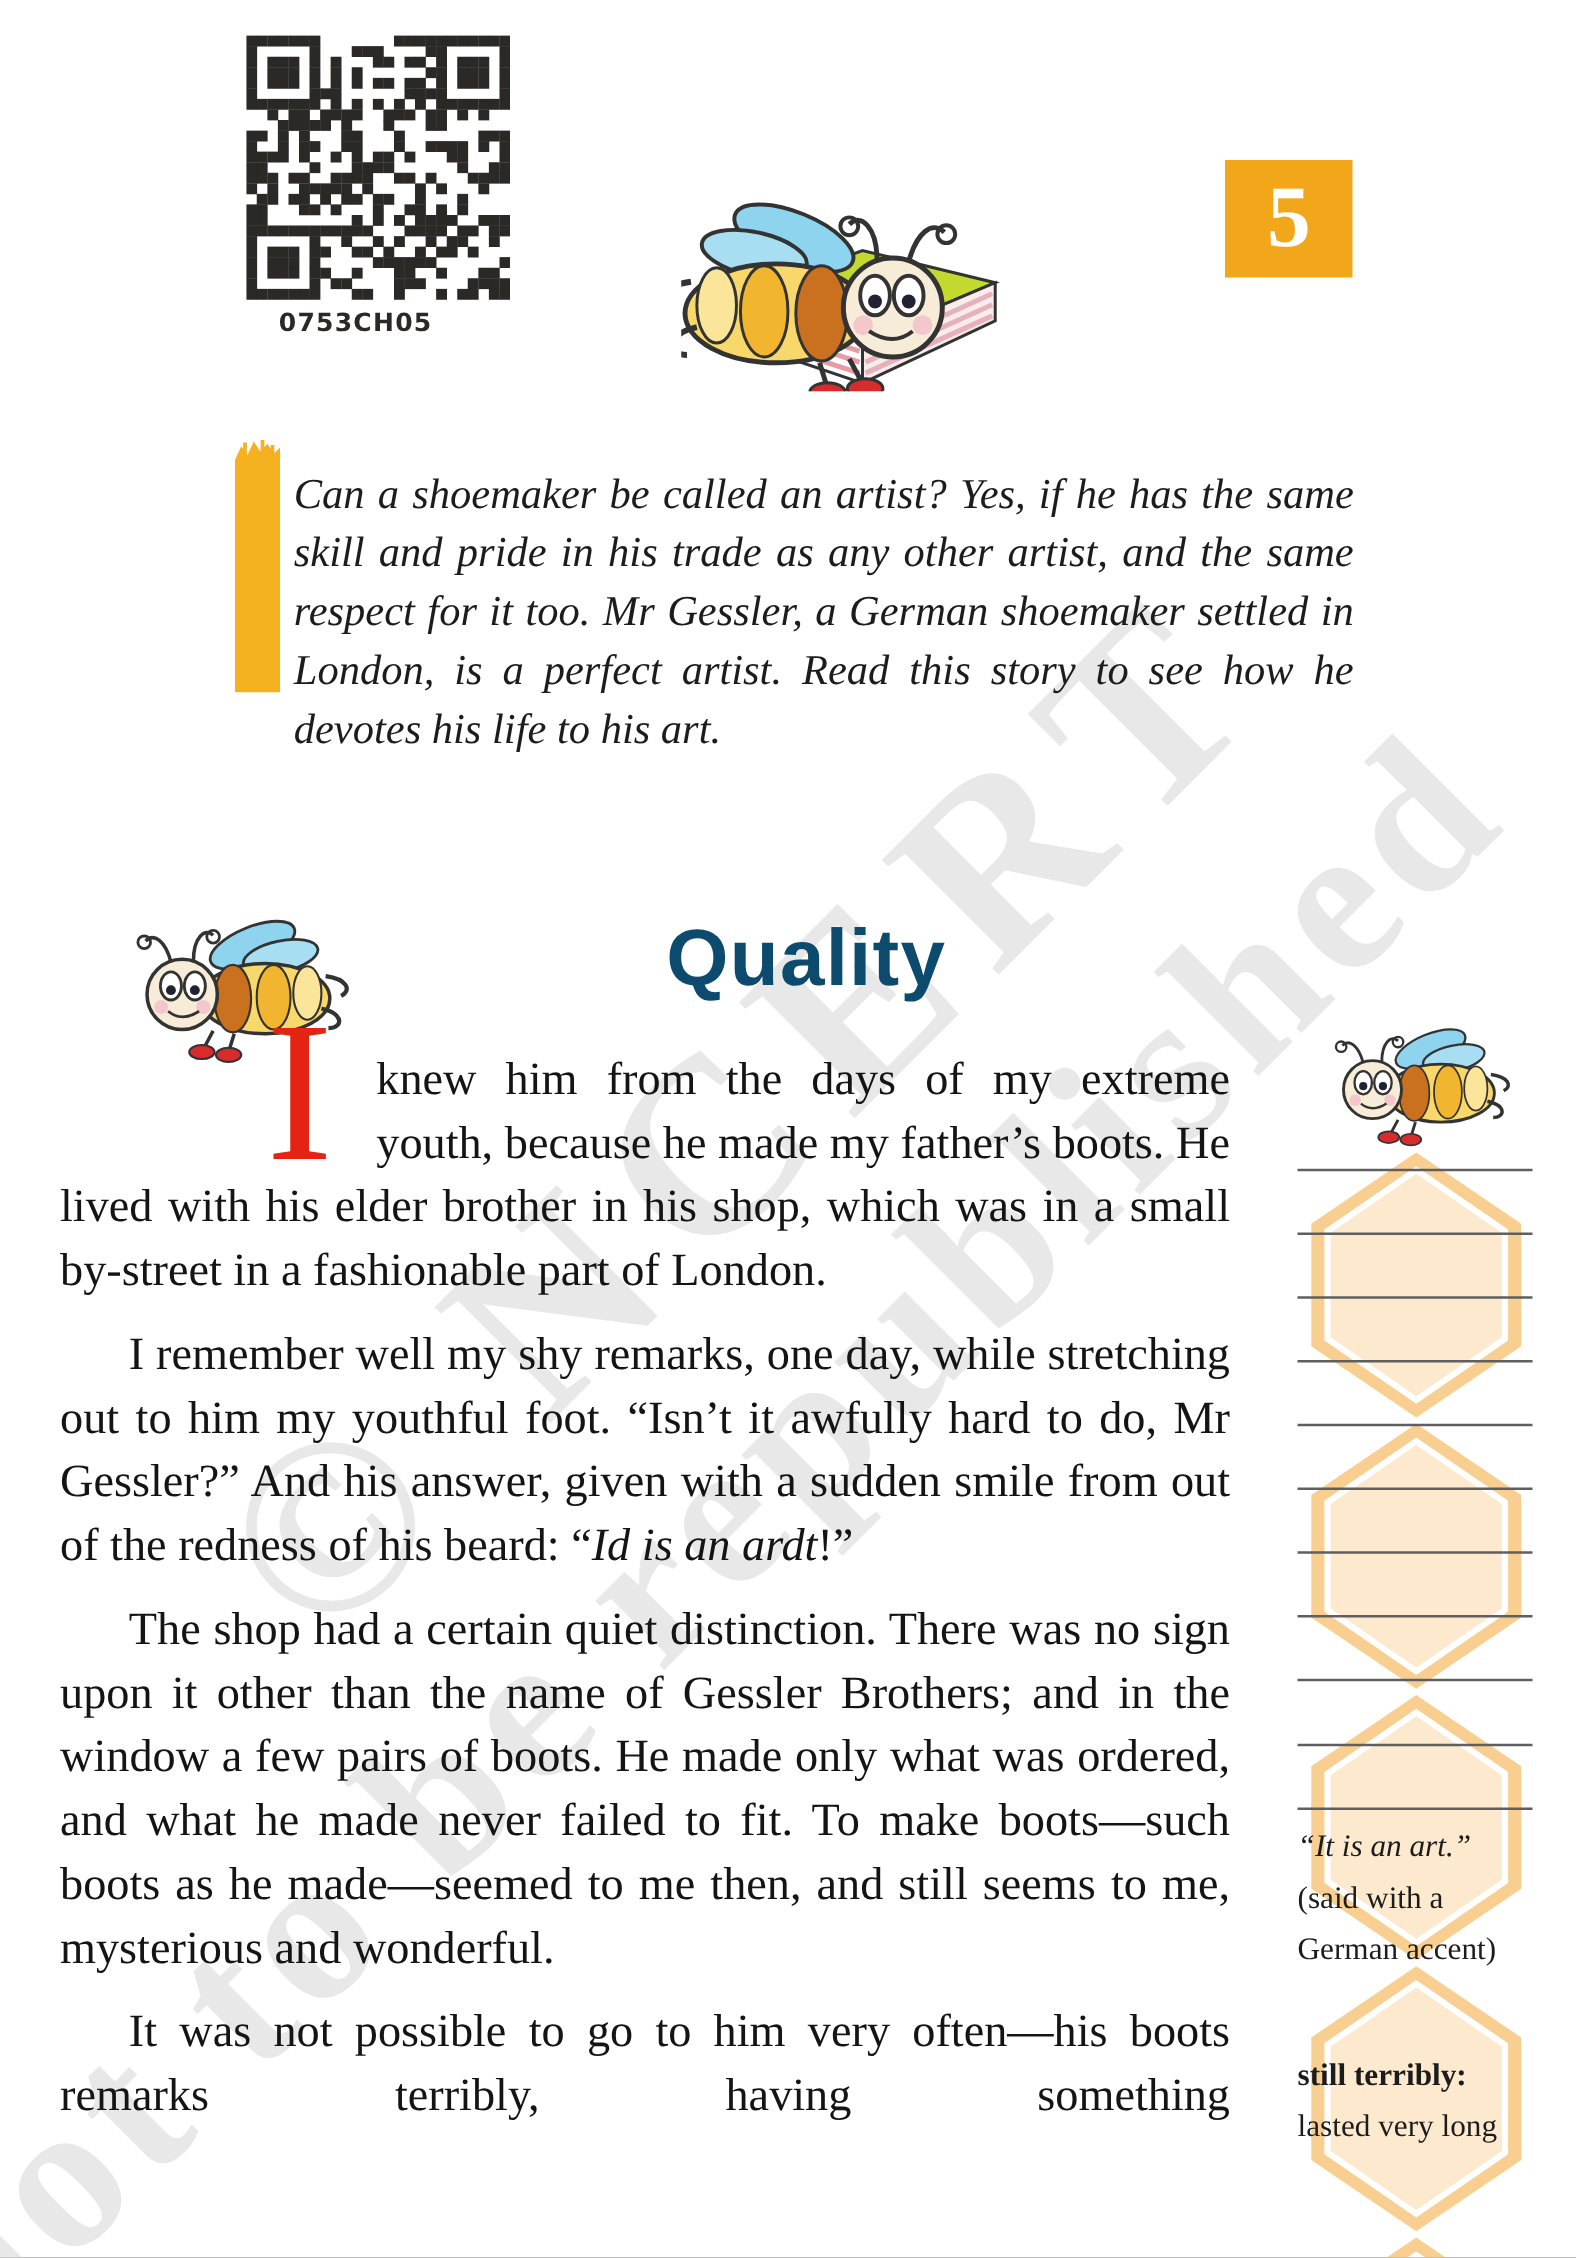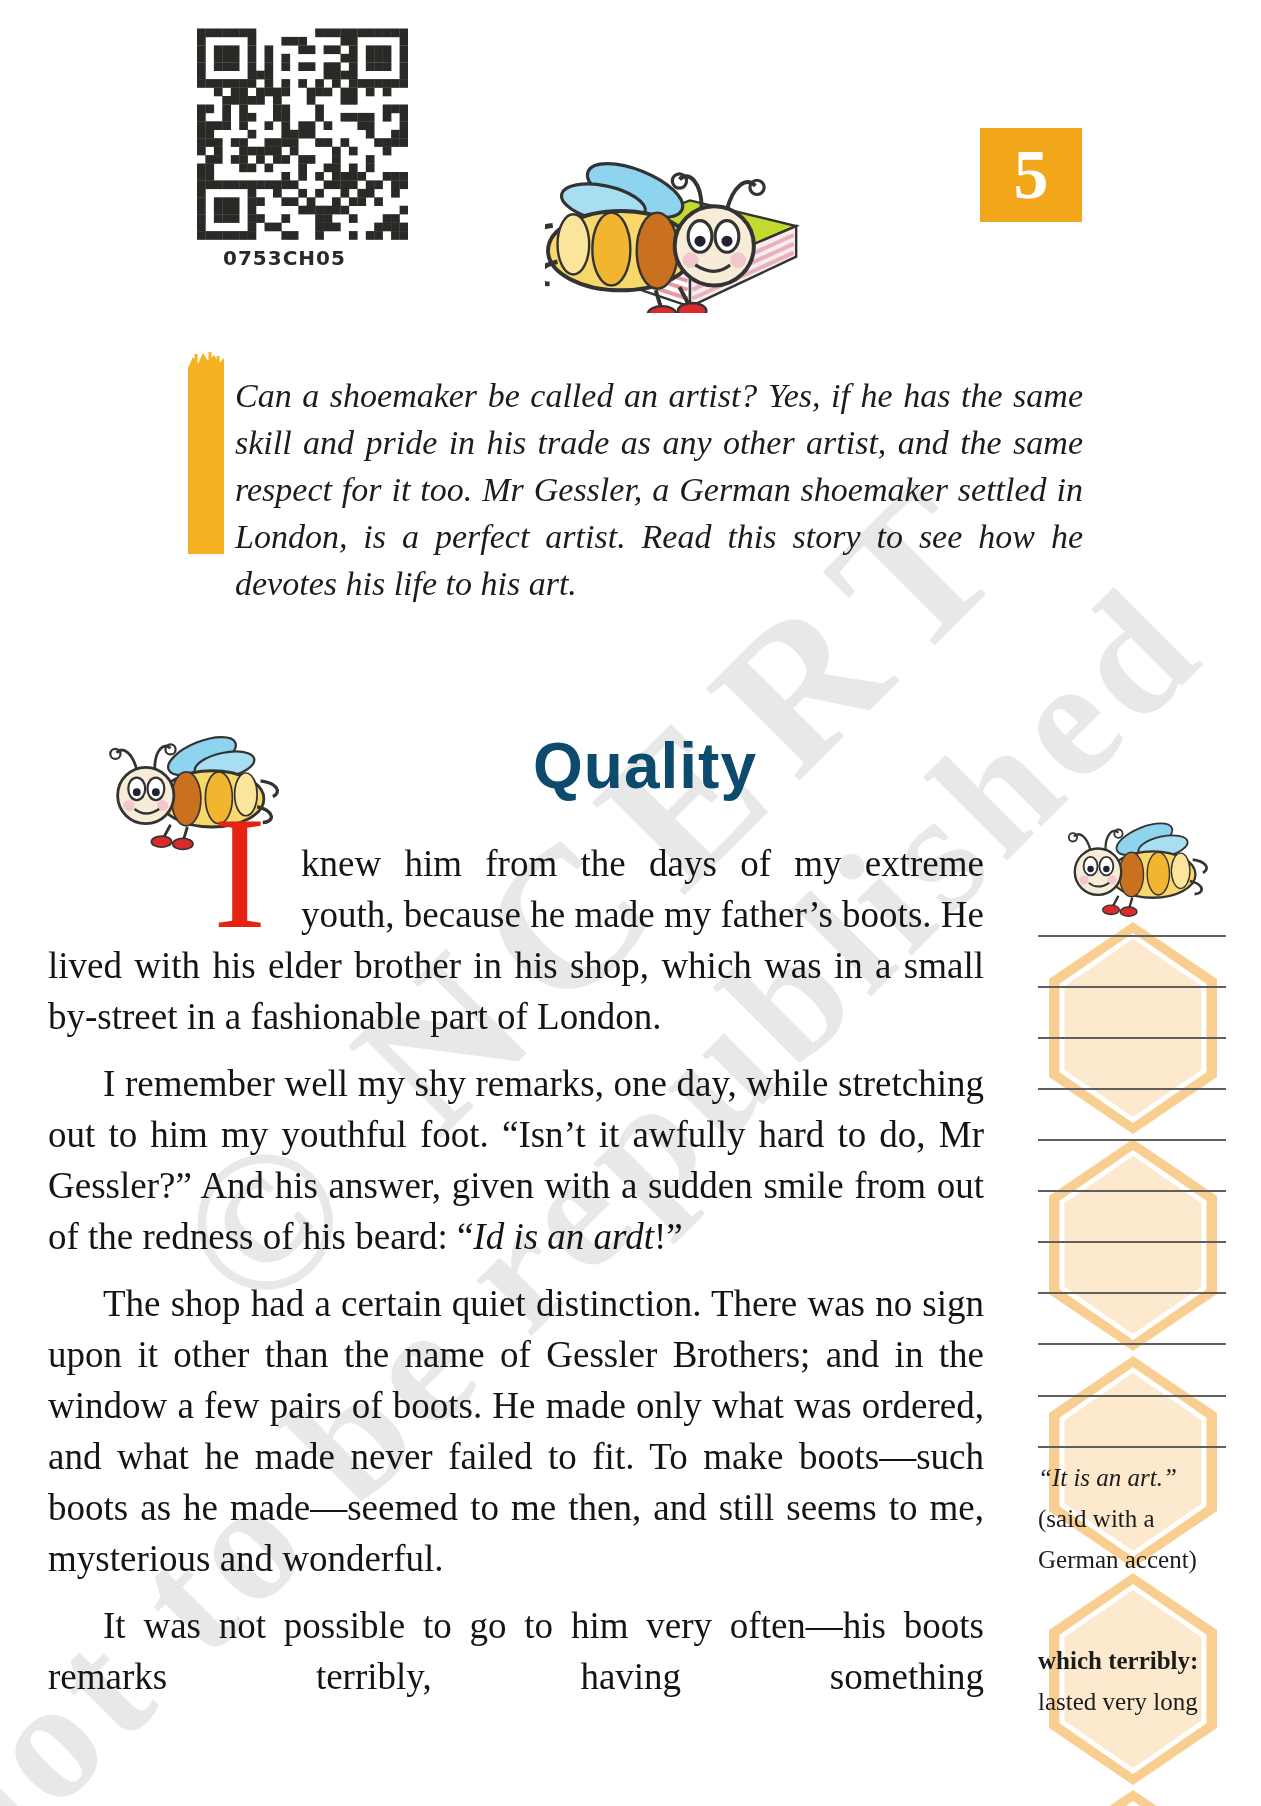--- a/index.html
+++ b/index.html
@@ -482,15 +482,15 @@
       <line x1="5" y1="329" x2="193" y2="329"></line>
       <line x1="5" y1="380" x2="193" y2="380"></line>
       <line x1="5" y1="431" x2="193" y2="431"></line>
       <line x1="5" y1="483" x2="193" y2="483"></line>
       <line x1="5" y1="534" x2="193" y2="534"></line>
     </g>
   </svg>
 
   <div class="note note1"><em class="ital">“It is an art.”</em> <span>(said with a German accent)</span></div>
 
-  <div class="note note2"><span class="term">which terribly:</span> <span>lasted very long</span></div>
+  <div class="note note2"><span class="term">still terribly:</span> <span>lasted very long</span></div>
 
 </div>
 
 </body></html>

